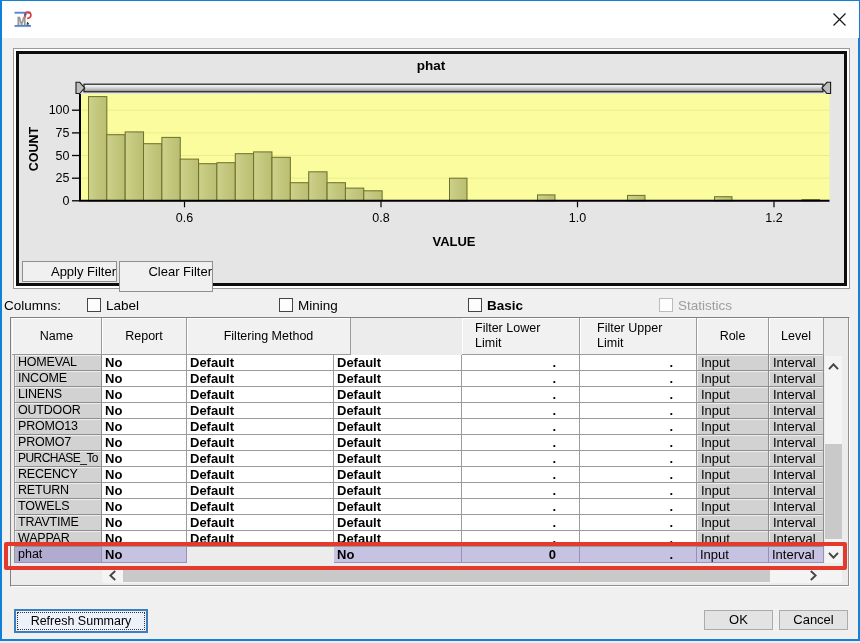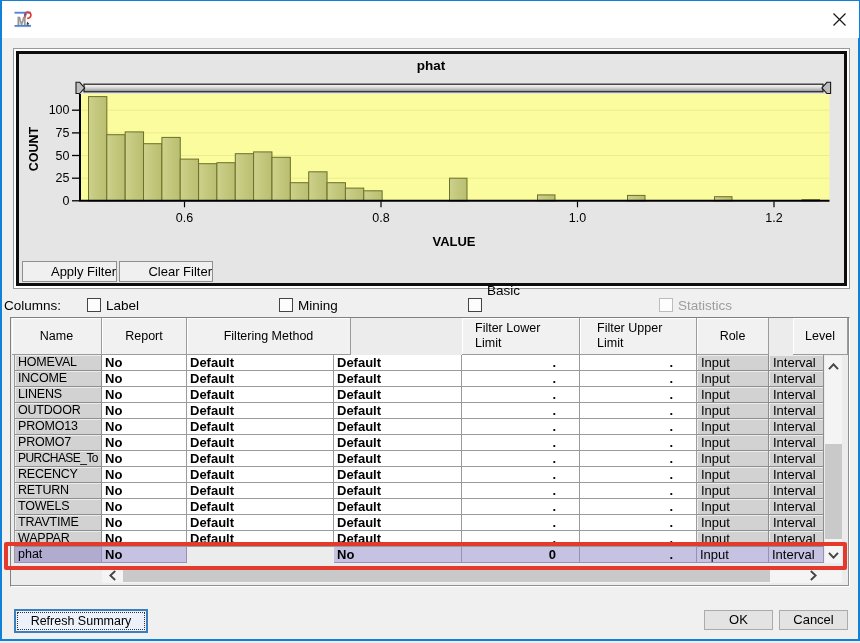--- a/index.html
+++ b/index.html
@@ -133,41 +133,41 @@
 <line x1="379.0" y1="200.6" x2="379.0" y2="206.3" stroke="#000" stroke-width="1.2"></line>
 <text x="379.0" y="220.8" font-size="12.5" text-anchor="middle" fill="#000">0.8</text>
 <line x1="575.5" y1="200.6" x2="575.5" y2="206.3" stroke="#000" stroke-width="1.2"></line>
 <text x="575.5" y="220.8" font-size="12.5" text-anchor="middle" fill="#000">1.0</text>
 <line x1="772.0" y1="200.6" x2="772.0" y2="206.3" stroke="#000" stroke-width="1.2"></line>
 <text x="772.0" y="220.8" font-size="12.5" text-anchor="middle" fill="#000">1.2</text>
 <text x="38" y="146" font-size="12.5" font-weight="bold" text-anchor="middle" fill="#000" transform="rotate(-90 38 148)">COUNT</text>
 <text x="452" y="245" font-size="13" font-weight="bold" text-anchor="middle" fill="#000">VALUE</text>
 </svg>
   <div class="btn" style="left:20px;top:260px;width:95px;height:21px;line-height:19px;">Apply Filter</div>
-  <div class="btn" style="left:117px;top:260px;width:94px;height:21px;line-height:19px;">Clear Filter</div>
+  <div class="btn" style="left:117px;top:260px;width:94px;height:31px;line-height:19px;">Clear Filter</div>
 
   <div class="cblab" style="left:2px;top:297px;">Columns:</div>
   <div class="cbx" style="left:85px;top:297px;"></div>
   <div class="cblab" style="left:104px;top:297px;">Label</div>
   <div class="cbx" style="left:277px;top:297px;"></div>
   <div class="cblab" style="left:296px;top:297px;">Mining</div>
   <div class="cbx" style="left:466px;top:297px;"></div>
-  <div class="cblab" style="left:485px;top:282px;">Basic</div>
+  <div class="cblab" style="left:485px;top:297px;font-weight:bold;">Basic</div>
   <div class="cbx" style="left:657px;top:297px;border-color:#bcbcbc;"></div>
   <div class="cblab" style="left:676px;top:297px;color:#9d9d9d;">Statistics</div>
 
   <div id="tablebox"></div>
   <div class="abs" style="left:12px;top:354px;width:1px;height:208px;background:#9a9a9a;"></div>
   <div class="hdr hc" style="left:100px;top:317px;width:85px;height:37px;">Report</div>
 <div class="hdr hc" style="left:10px;top:317px;width:90px;height:37px;">Name</div>
 <div class="hdr hc" style="left:185px;top:317px;width:164px;height:37px;">Filtering Method</div>
 <div class="hdr hl" style="left:460px;top:317px;width:118px;height:37px;padding-left:13px;">Filter Lower<br>Limit</div>
 <div class="hdr hl" style="left:578px;top:317px;width:117px;height:37px;padding-left:17px;">Filter Upper<br>Limit</div>
 <div class="hdr hc" style="left:695px;top:317px;width:72px;height:37px;">Role</div>
-<div class="hdr hc" style="left:767px;top:317px;width:55px;height:37px;margin-left:24px;">Level</div>
+<div class="hdr hc" style="left:767px;top:317px;width:55px;height:37px;">Level</div>
 <div class="gc nm" style="left:13px;top:354px;width:87px;height:16px;">HOMEVAL</div>
 <div class="wc b" style="left:100px;top:354px;width:85px;height:16px;">No</div>
 <div class="wc b" style="left:185px;top:354px;width:147px;height:16px;">Default</div>
 <div class="wc b" style="left:332px;top:354px;width:128px;height:16px;">Default</div>
 <div class="wc b dot" style="left:460px;top:354px;width:118px;height:16px;">.</div>
 <div class="wc b dot" style="left:578px;top:354px;width:117px;height:16px;">.</div>
 <div class="gc" style="left:695px;top:354px;width:72px;height:16px;">Input</div>
 <div class="gc" style="left:767px;top:354px;width:55px;height:16px;">Interval</div>
 <div class="gc nm" style="left:13px;top:370px;width:87px;height:16px;">INCOME</div>
 <div class="wc b" style="left:100px;top:370px;width:85px;height:16px;">No</div>

